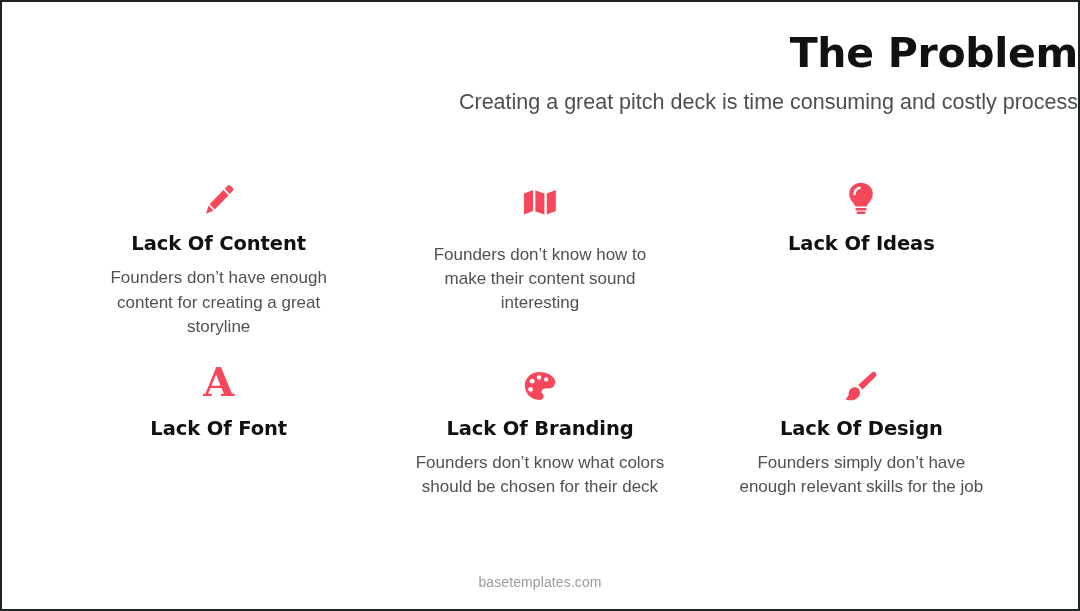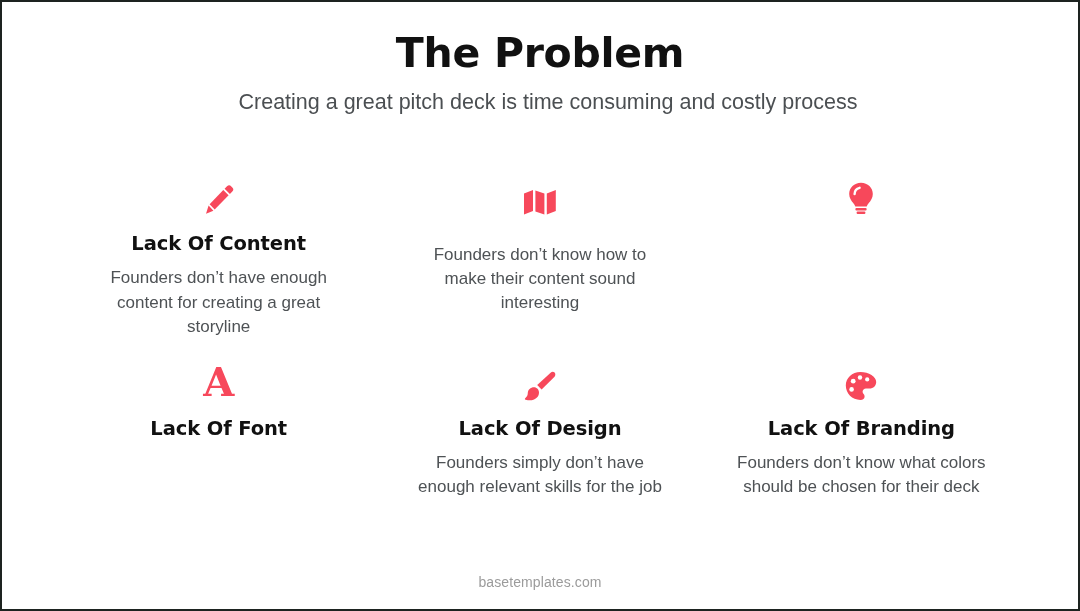--- a/index.html
+++ b/index.html
@@ -29,21 +29,21 @@
     right: 0;
     bottom: 0;
     background: #ffffff;
     display: flex;
     flex-direction: column;
   }
 
   
   .header {
     padding-top: 28px;
-    text-align: center;
+    text-align: right;
   }
   .slide-title {
     margin: 0;
     font-family: "DejaVu Sans", sans-serif;
     font-size: 41px;
     font-weight: 700;
     letter-spacing: -0.3px;
     color: #111111;
     line-height: 1.15;
   }
@@ -171,58 +171,59 @@
         <div class="item-icon">
           <svg width="26" height="34" viewBox="0 0 26 34" aria-hidden="true">
             <g fill="#F7485B">
               <path d="M13 0.8 C6.2 0.8 1.2 5.8 1.2 12.0 C1.2 16.0 3.2 18.6 5.2 21.0 C6.2 22.2 6.9 23.3 7.3 24.4 L18.7 24.4 C19.1 23.3 19.8 22.2 20.8 21.0 C22.8 18.6 24.8 16.0 24.8 12.0 C24.8 5.8 19.8 0.8 13 0.8 Z"></path>
               <rect x="7.4" y="25.9" width="11.2" height="2.5" rx="1.0"></rect>
               <rect x="8.6" y="29.6" width="8.8" height="2.5" rx="1.0"></rect>
             </g>
             <path d="M6.6 12.0 a6.4 6.4 0 0 1 5.0 -6.2" fill="none" stroke="#FFFFFF" stroke-width="2.4" stroke-linecap="round"></path>
           </svg>
         </div>
+        <div class="item-title">Lack Of Ideas</div>
       </div>
 
       <div class="item">
         <div class="item-icon">
           <span class="glyph-icon">A</span>
         </div>
         <div class="item-title">Lack Of Font</div>
-      </div>
-
-      <div class="item">
-        <div class="item-icon">
-          <svg width="32" height="30" viewBox="0 0 32 30" aria-hidden="true">
-            <g fill="#F7485B">
-              <path d="M30.6 1.6 C29.5 0.5 27.8 0.6 26.6 1.7 L13.2 14.0 L17.6 18.6 L30.3 6.0 C31.5 4.8 31.7 2.8 30.6 1.6 Z"></path>
-              <path d="M10.0 16.2 C6.6 16.2 3.8 18.8 3.8 22.1 C3.8 24.3 2.9 25.9 1.2 27.2 C0.6 27.7 0.8 28.6 1.6 28.8 C3.1 29.2 4.6 29.3 5.9 29.3 C11.0 29.3 15.0 26.1 15.0 21.5 C15.0 18.6 12.8 16.2 10.0 16.2 Z"></path>
-            </g>
-          </svg>
-        </div>
-        <div class="item-title">Lack Of Design</div>
-        <div class="item-desc">Founders simply don’t have enough relevant skills for the job</div>
       </div>
 
       <div class="item">
         <div class="item-icon">
           <svg width="32" height="30" viewBox="0 0 32 30" aria-hidden="true">
             <path fill="#F7485B" d="M15.4 0.9 C7.1 0.9 0.8 6.8 0.8 14.6 C0.8 22.4 7.1 29.0 15.4 29.0 C18.0 29.0 19.6 27.5 19.6 25.5 C19.6 24.5 19.2 23.8 18.6 23.1 C18.0 22.4 17.6 21.7 17.6 20.8 C17.6 19.0 19.1 17.6 21.0 17.6 L24.4 17.6 C28.4 17.6 31.2 14.9 31.2 11.1 C31.2 5.4 23.9 0.9 15.4 0.9 Z"></path>
             <g fill="#FFFFFF">
               <circle cx="8.2" cy="10.2" r="2.4"></circle>
               <circle cx="15.0" cy="6.5" r="2.2"></circle>
               <circle cx="22.2" cy="8.4" r="2.1"></circle>
               <circle cx="6.6" cy="18.4" r="2.3"></circle>
             </g>
           </svg>
         </div>
         <div class="item-title">Lack Of Branding</div>
         <div class="item-desc">Founders don’t know what colors should be chosen for their deck</div>
       </div>
 
+      <div class="item">
+        <div class="item-icon">
+          <svg width="32" height="30" viewBox="0 0 32 30" aria-hidden="true">
+            <g fill="#F7485B">
+              <path d="M30.6 1.6 C29.5 0.5 27.8 0.6 26.6 1.7 L13.2 14.0 L17.6 18.6 L30.3 6.0 C31.5 4.8 31.7 2.8 30.6 1.6 Z"></path>
+              <path d="M10.0 16.2 C6.6 16.2 3.8 18.8 3.8 22.1 C3.8 24.3 2.9 25.9 1.2 27.2 C0.6 27.7 0.8 28.6 1.6 28.8 C3.1 29.2 4.6 29.3 5.9 29.3 C11.0 29.3 15.0 26.1 15.0 21.5 C15.0 18.6 12.8 16.2 10.0 16.2 Z"></path>
+            </g>
+          </svg>
+        </div>
+        <div class="item-title">Lack Of Design</div>
+        <div class="item-desc">Founders simply don’t have enough relevant skills for the job</div>
+      </div>
+
     </div>
 
     <div class="footer">
       <span class="footer-text">basetemplates.com</span>
     </div>
 
   </div>
 </div>
 
 </body></html>

